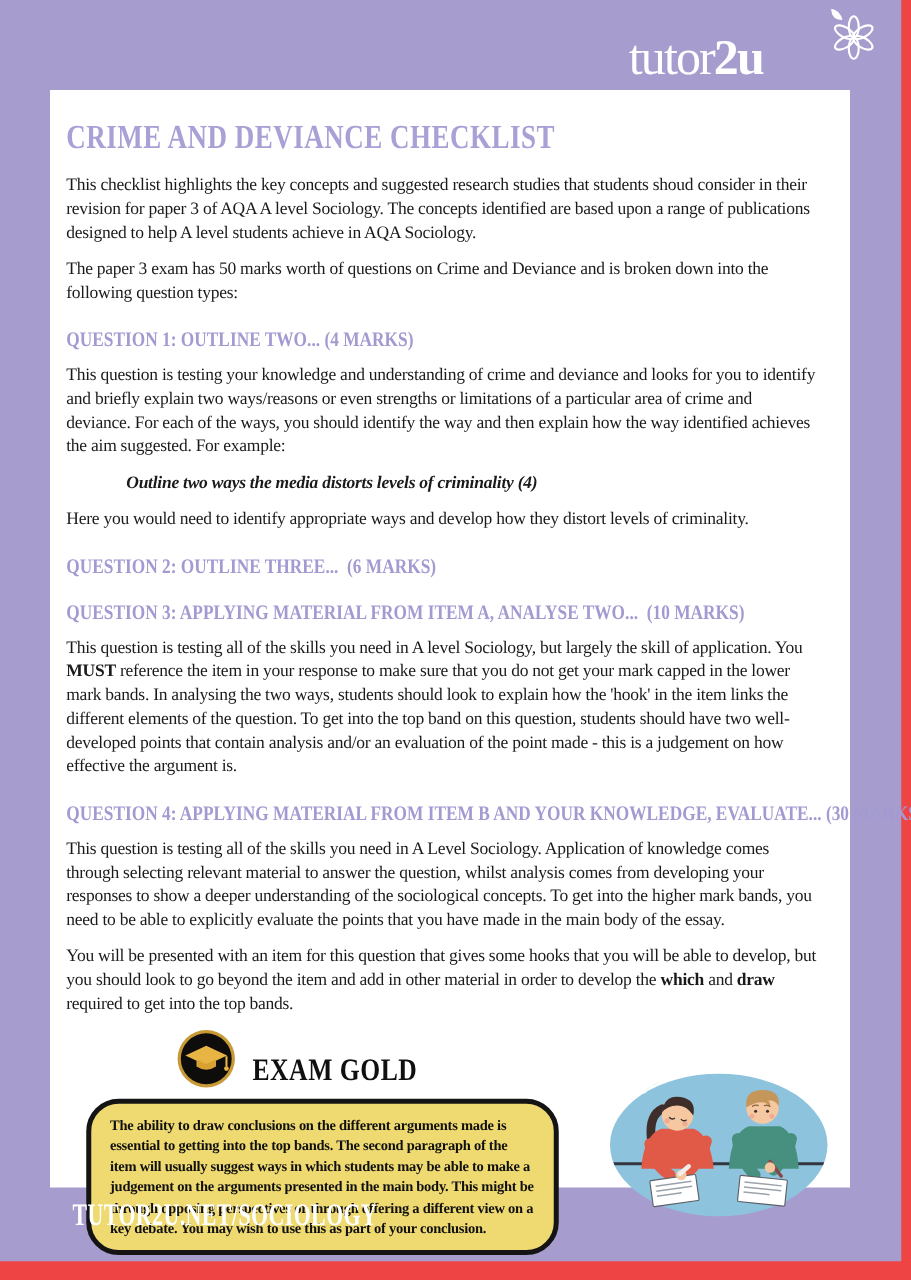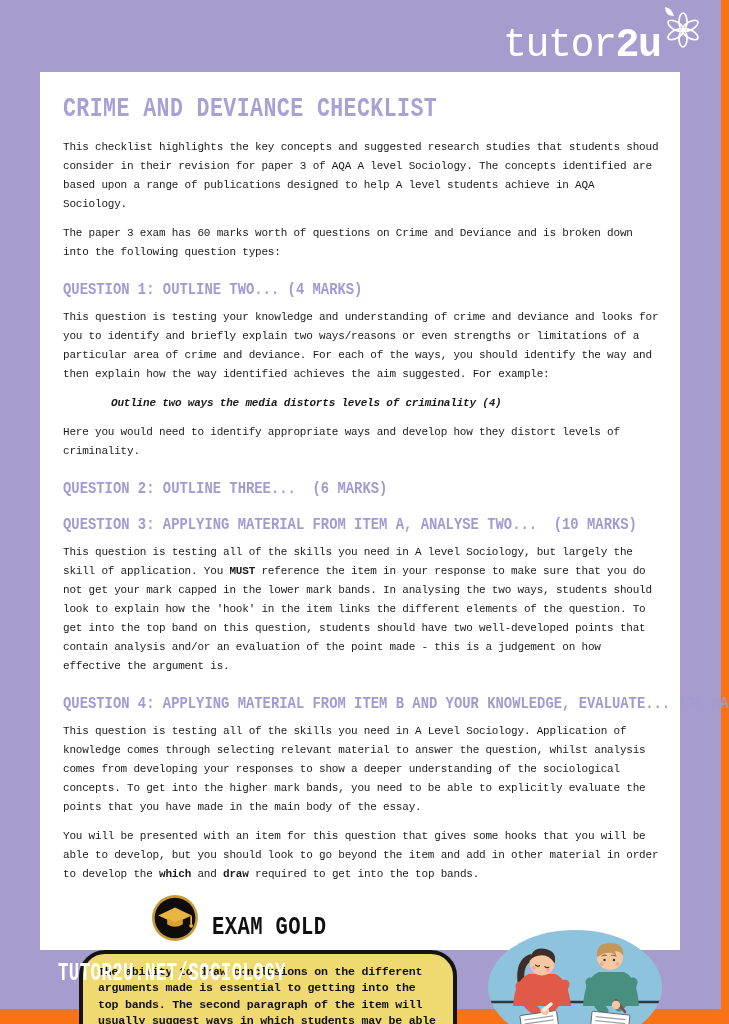--- a/index.html
+++ b/index.html
@@ -1,43 +1,43 @@
 <!DOCTYPE html>
 <html><head>
 <meta charset="utf-8">
 <style>
   html,body { margin:0; padding:0; background:#edeef0; }
   .stage {
     position:relative; width:729px; height:1024px; overflow:hidden;
-    background:#f97316; font-family:Liberation Mono, monospace;
+    background:#ef4444; font-family:Liberation Serif, serif;
   }
   .purple-page { position:absolute; left:0; top:0; width:721px; height:1009px; background:#a69dce; }
 
   
   .logo { position:absolute; top:6px; right:26px; width:192px; height:62px; }
   .logo-text { position:absolute; left:0; bottom:2px; font-size:40px; color:#ffffff; letter-spacing:-1.5px; line-height:1; }
   .logo-text b { font-weight:bold; }
   .flower { position:absolute; top:0; right:-6px; }
 
   
   .panel {
     position:absolute; left:40px; top:72px; width:640px; height:878px;
-    background:#ffffff; box-sizing:border-box; padding:16px 12px 14px 23px;
+    background:#ffffff; box-sizing:border-box; padding:16px 12px 14px 13px;
     display:flex; flex-direction:column;
   }
   h1.doc-title {
     font-size:27px; font-weight:bold; color:#a9a0d6; margin:6px 0 14px;
     transform:scaleX(0.80); transform-origin:left center; white-space:pre; letter-spacing:0.5px;
   }
   h2.q-heading {
     font-size:16.5px; font-weight:bold; color:#a39ad2; margin:8px 0 9px;
     transform:scaleX(0.84); transform-origin:left center; white-space:pre;
   }
   p.body {
-    font-size:11px; line-height:19px; color:#1a1a1a; margin:0 0 10px;
+    font-size:14px; line-height:19px; color:#1a1a1a; margin:0 0 10px;
     letter-spacing:-0.2px; max-width:600px;
   }
   p.example { font-weight:bold; font-style:italic;margin-left:48px; }
   p.body b { font-weight:bold; }
 
   
   .examgold-row { display:flex; align-items:flex-end; gap:13px; margin:auto 0 8px 88px; }
   .cap-badge { width:48px; height:48px; flex:0 0 auto; }
   .examgold-label {
     font-size:25px; font-weight:bold; color:#101010; letter-spacing:0.5px;
@@ -80,21 +80,21 @@
           <ellipse cx="22" cy="15.5" rx="4" ry="8.5" transform="rotate(300 22 24)"></ellipse>
         </g>
         <path d="M4 1 q7 1 9 9 q-9 0 -9 -9z" fill="#ffffff"></path>
       </svg>
     </div>
 
     <div class="panel">
       <h1 class="doc-title">CRIME AND DEVIANCE CHECKLIST</h1>
 
       <p class="body">This checklist highlights the key concepts and suggested research studies that students shoud consider in their revision for paper 3 of AQA A level Sociology. The concepts identified are based upon a range of publications designed to help A level students achieve in AQA Sociology.</p>
-      <p class="body">The paper 3 exam has 60 marks worth of questions on Crime and Deviance and is broken down into the following question types:</p>
+      <p class="body">The paper 3 exam has 50 marks worth of questions on Crime and Deviance and is broken down into the following question types:</p>
 
       <h2 class="q-heading">QUESTION 1: OUTLINE TWO... (4 MARKS)</h2>
       <p class="body">This question is testing your knowledge and understanding of crime and deviance and looks for you to identify and briefly explain two ways/reasons or even strengths or limitations of a particular area of crime and deviance. For each of the ways, you should identify the way and then explain how the way identified achieves the aim suggested. For example:</p>
       <p class="body example">Outline two ways the media distorts levels of criminality (4)</p>
       <p class="body">Here you would need to identify appropriate ways and develop how they distort levels of criminality.</p>
 
       <h2 class="q-heading">QUESTION 2: OUTLINE THREE...  (6 MARKS)</h2>
 
       <h2 class="q-heading">QUESTION 3: APPLYING MATERIAL FROM ITEM A, ANALYSE TWO...  (10 MARKS)</h2>
       <p class="body"><span>This question is testing all of the skills you need in A level Sociology, but largely the skill of application. You </span><b>MUST</b><span> reference the item in your response to make sure that you do not get your mark capped in the lower mark bands.  In analysing the two ways, students should look to explain how the 'hook' in the item links the different elements of the question. To get into the top band on this question, students should have two well-developed points that contain analysis and/or an evaluation of the point made - this is a judgement on how effective the argument is.</span></p>

